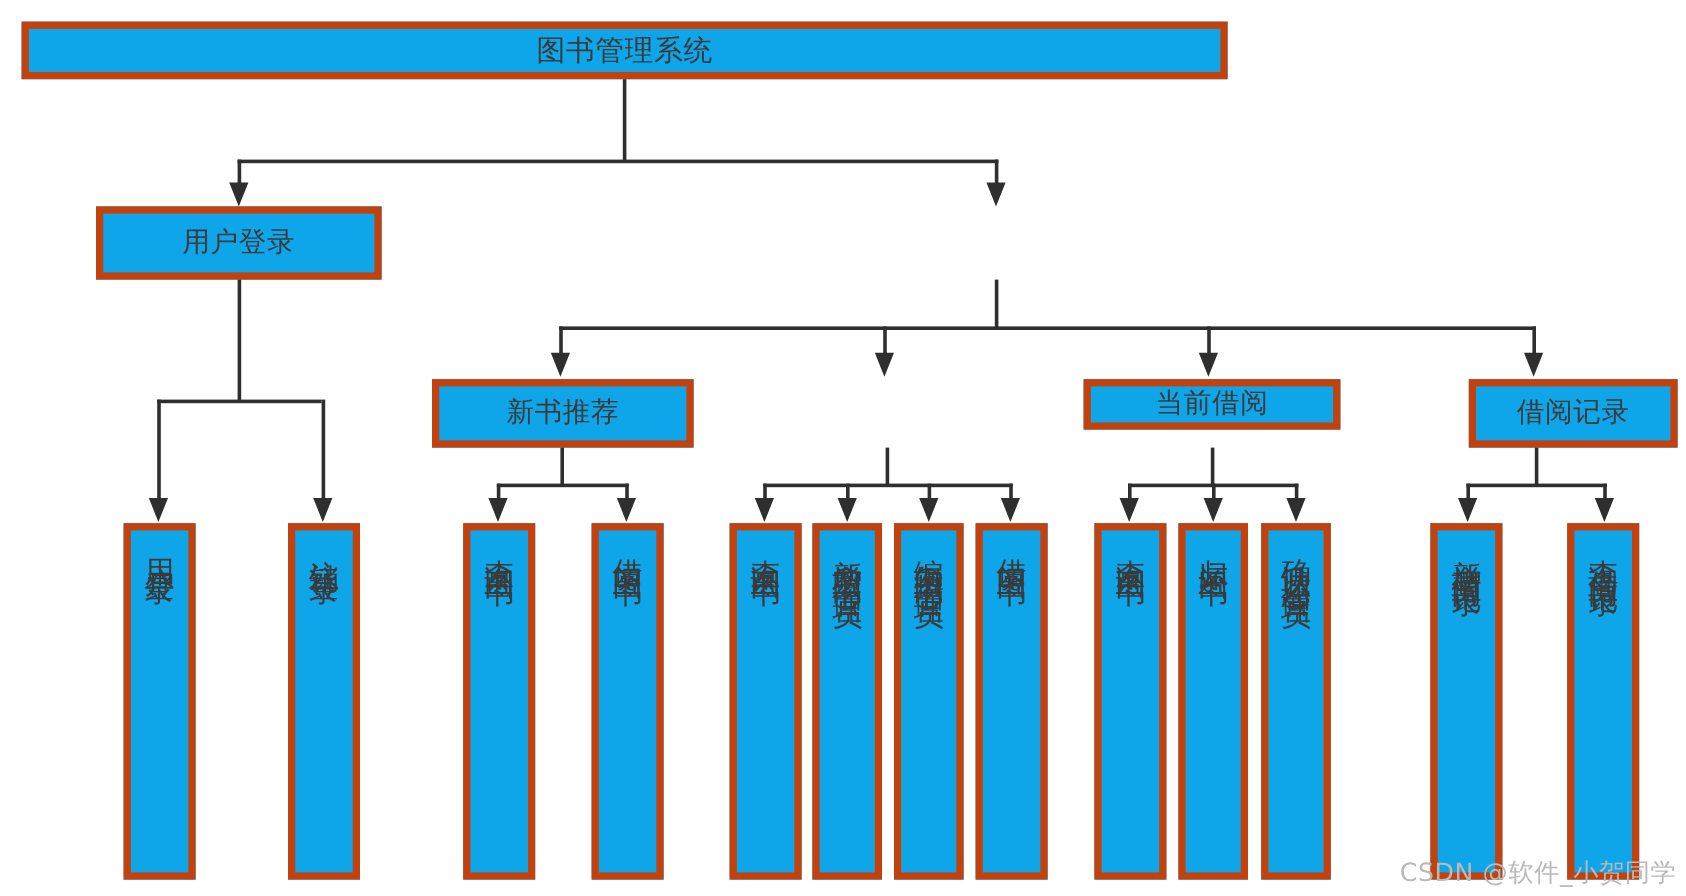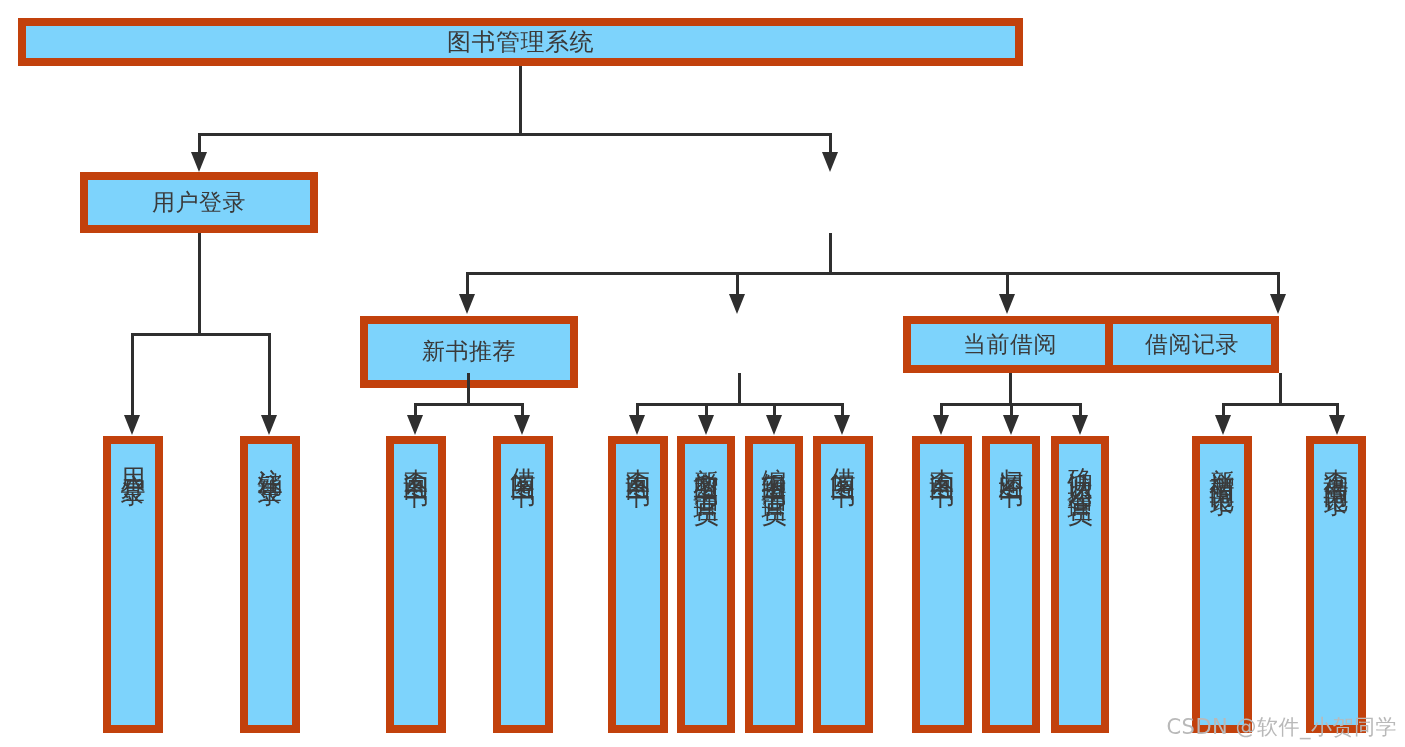--- a/index.html
+++ b/index.html
@@ -10,22 +10,22 @@
   #stage{
     position:relative;
     width:1405px;
     height:747px;
     background:#ffffff;
     overflow:hidden;
   }
   .node{
     position:absolute;
     box-sizing:border-box;
-    background:#7dd3fc;
-    border:8px solid #c2410c;
+    background:#0ea5e9;
+    border:6px solid #c2410c;
     display:flex;
     align-items:center;
     justify-content:center;
     color:#3a3a3a;
   }
   .node .lbl{
     display:block;
     text-align:center;
     line-height:1.18;
     color:#3a3a3a;
@@ -107,27 +107,27 @@
   <div class="hline" style="left:466px;top:272px;width:814px;"></div>
   <div class="vline" style="left:466px;top:272px;height:24px;"></div>
   <div class="arrow" style="left:459px;top:294px;"></div>
   <div class="vline" style="left:736px;top:272px;height:24px;"></div>
   <div class="arrow" style="left:729px;top:294px;"></div>
   <div class="vline" style="left:1006px;top:272px;height:24px;"></div>
   <div class="arrow" style="left:999px;top:294px;"></div>
   <div class="vline" style="left:1277px;top:272px;height:24px;"></div>
   <div class="arrow" style="left:1270px;top:294px;"></div>
 
-  <div class="node h" style="left:360px;top:316px;width:218px;height:72px;">
+  <div class="node h" style="left:360px;top:316px;width:218px;height:57px;">
     <span class="lbl">新书推荐</span>
   </div>
-  <div class="node h" style="left:903px;top:316px;width:214px;height:57px;">
+  <div class="node h" style="left:903px;top:316px;width:214px;height:42px;">
     <span class="lbl">当前借阅</span>
   </div>
-  <div class="node h" style="left:1105px;top:316px;width:174px;height:57px;">
+  <div class="node h" style="left:1224px;top:316px;width:174px;height:57px;">
     <span class="lbl">借阅记录</span>
   </div>
 
   <div class="vline" style="left:467px;top:373px;height:32px;"></div>
   <div class="hline" style="left:414px;top:403px;width:110px;"></div>
   <div class="vline" style="left:414px;top:403px;height:14px;"></div>
   <div class="arrow" style="left:407px;top:415px;"></div>
   <div class="vline" style="left:521px;top:403px;height:14px;"></div>
   <div class="arrow" style="left:514px;top:415px;"></div>
 

